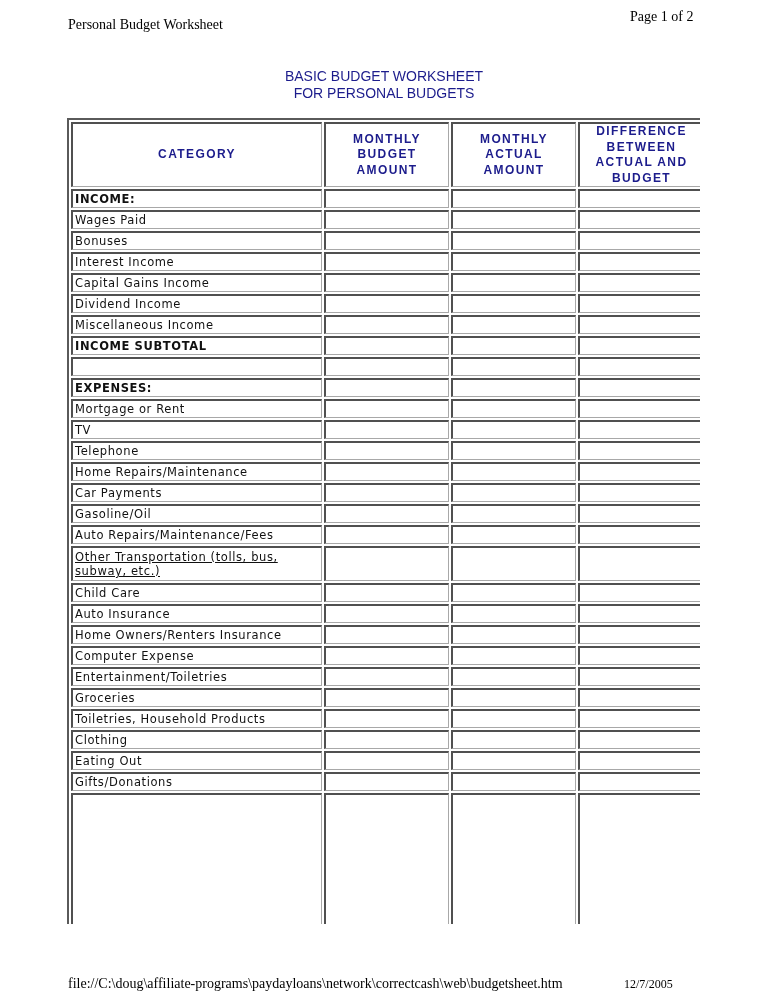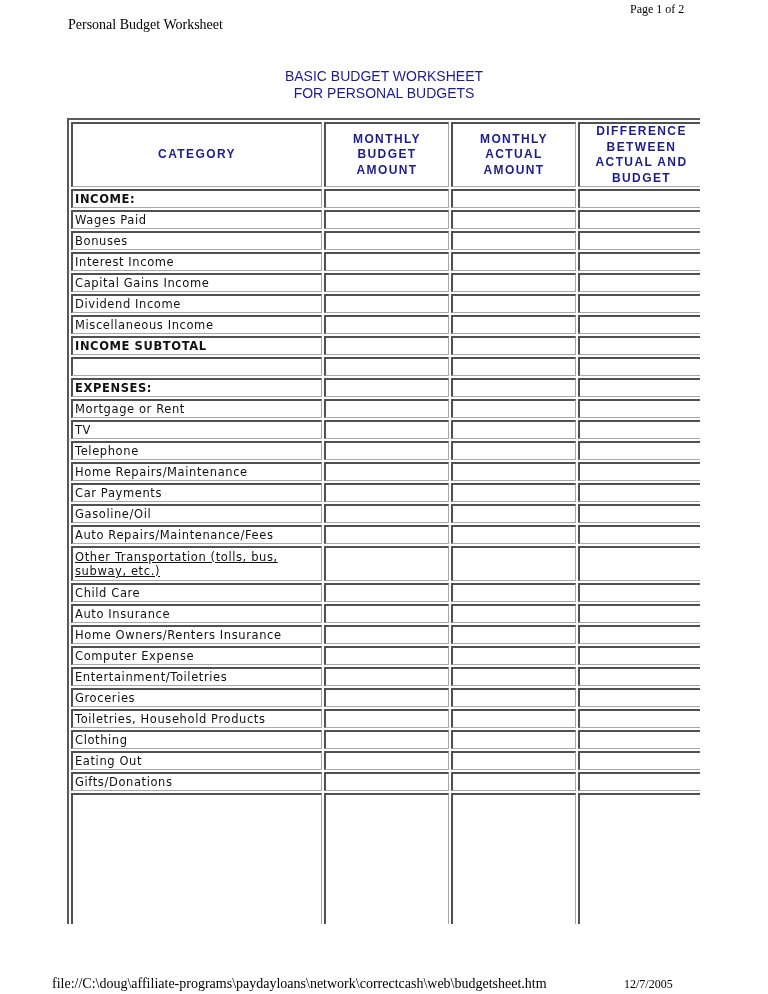--- a/index.html
+++ b/index.html
@@ -19,22 +19,22 @@
     position: absolute;
     left: 68px;
     top: 0px;
     font-size: 14px;
     line-height: 18px;
     margin-top: 16px;
   }
   .hdr-right {
     position: absolute;
     left: 630px;
-    top: 0px;
-    font-size: 12px;
+    top: 8px;
+    font-size: 14px;
     line-height: 18px;
   }
   .title {
     position: absolute;
     left: 0;
     width: 768px;
     top: 68px;
     text-align: center;
     font-family: "Liberation Sans", sans-serif;
     font-weight: normal;
@@ -98,21 +98,21 @@
     font-family: "Liberation Sans", sans-serif;
     font-weight: bold;
     color: #1c1c8c;
     letter-spacing: 1.4px;
     font-size: 12px;
   }
   tr.tall td { height: 32px; text-decoration: underline; }
   tr.filler td { height: 140px; }
   .footer-left {
     position: absolute;
-    left: 52px;
+    left: 68px;
     top: 975px;
     font-size: 14px;
     line-height: 18px;
     white-space: nowrap;
   }
   .footer-right {
     position: absolute;
     left: 624px;
     top: 975px;
     font-size: 12px;

